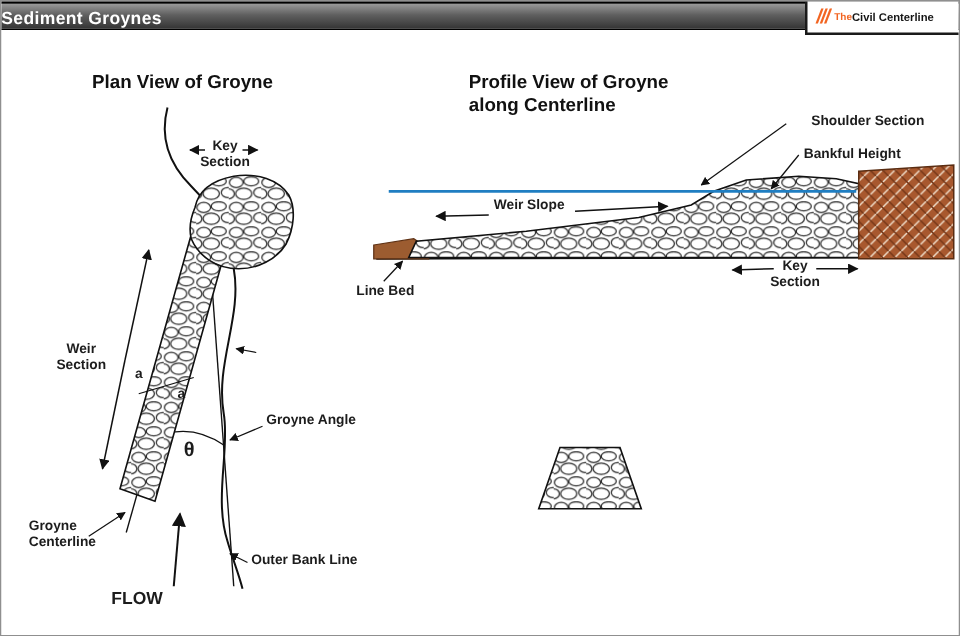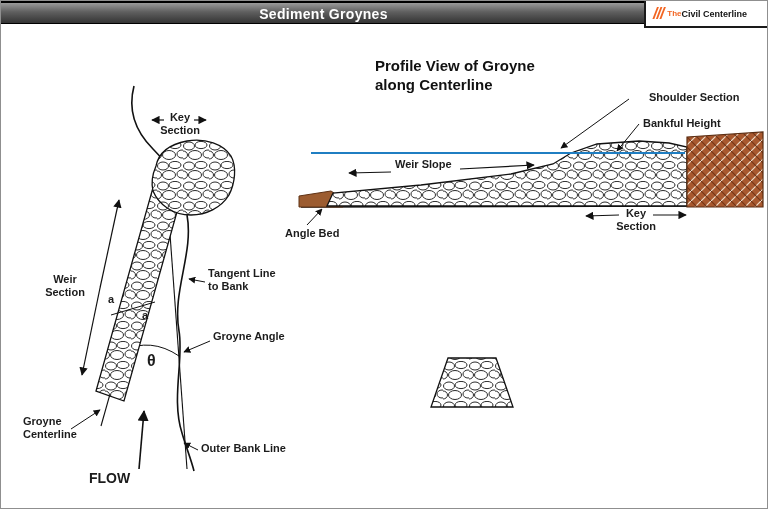--- a/index.html
+++ b/index.html
@@ -3,21 +3,21 @@
 <meta charset="utf-8">
 <style>
   * { margin:0; padding:0; box-sizing:border-box; }
   html,body { background:#ffffff; }
   body { font-family:"Liberation Sans", sans-serif; }
   .page { position:relative; width:768px; height:509px; background:#fff; border:1px solid #8f8f8f; overflow:hidden; }
 
   .header { position:absolute; top:0; left:0; width:768px; height:23px;
             background:linear-gradient(180deg,#9a9a9a 0%,#5f5f5f 45%,#343434 100%);
             border-top:2px solid #000; border-bottom:1px solid #000; }
-  .header-title { position:absolute; top:3px; left:0; width:645px; text-align:center;
+  .header-title { position:absolute; top:3px; left:0; width:645px; 
                   color:#fff; font-weight:bold; font-size:14px; letter-spacing:.3px; }
   .logo { position:absolute; top:0; right:0; width:123px; height:27px; background:#fff;
           border-left:2px solid #1a1a1a; border-bottom:2px solid #1a1a1a;
           display:flex; align-items:center; padding-left:7px; gap:4px; }
   .logo-slashes { color:#f26522; font-weight:bold; font-style:italic; font-size:16px;
                   letter-spacing:-1px; line-height:16px; }
   .logo-text { display:flex; flex-direction:row;text-align:right; }
   .logo-the  { color:#f26522; font-size:8px; font-weight:bold; line-height:9px; }
   .logo-name { color:#141414; font-size:9px; font-weight:bold; line-height:10px; }
 
@@ -103,39 +103,38 @@
       <path d="M306,224 L321,208" stroke="#111" stroke-width="1" fill="none" marker-end="url(#arr)"></path>
       <path d="M618,214 L585,215" stroke="#111" stroke-width="1.2" fill="none" marker-end="url(#arr)"></path>
       <path d="M652,214 L685,214" stroke="#111" stroke-width="1.2" fill="none" marker-end="url(#arr)"></path>
     </g>
 
     <g>
       <polygon points="430,406 512,406 495,357 447,357" fill="url(#stonePat)" stroke="#111" stroke-width="1.3"></polygon>
     </g>
   </svg>
 
+  <div class="title center" style="left:45px; top:55px; width:200px;">Plan View of Groyne</div>
 
   <div class="lbl center" style="left:154px; top:110px; width:50px;">Key
 Section</div>
   <div class="lbl center" style="left:35px; top:272px; width:58px;">Weir
 Section</div>
   <div class="lbl" style="left:107px; top:292px;">a</div>
   <div class="lbl" style="left:141px; top:308px;">a</div>
-  <div class="lbl" style="left:207px; top:266px;">Tangent Line
-to Bank</div>
   <div class="lbl" style="left:212px; top:329px;">Groyne Angle</div>
   <div class="lbl theta" style="left:146px; top:353px;">θ</div>
   <div class="lbl" style="left:22px; top:414px;">Groyne
 Centerline</div>
   <div class="lbl" style="left:200px; top:441px;">Outer Bank Line</div>
   <div class="lbl flow" style="left:88px; top:471px;">FLOW</div>
 
   <div class="title" style="left:374px; top:55px;">Profile View of Groyne
 along Centerline</div>
   <div class="lbl" style="left:632px; top:90px;margin-left:16px;">Shoulder Section</div>
   <div class="lbl" style="left:642px; top:116px;">Bankful Height</div>
   <div class="lbl" style="left:394px; top:157px;">Weir Slope</div>
-  <div class="lbl" style="left:284px; top:226px;">Angle Bed</div>
+  <div class="lbl" style="left:284px; top:226px;">Line Bed</div>
   <div class="lbl center" style="left:606px; top:206px; width:58px;">Key
 Section</div>
 
 
 </div>
 
 </body></html>

